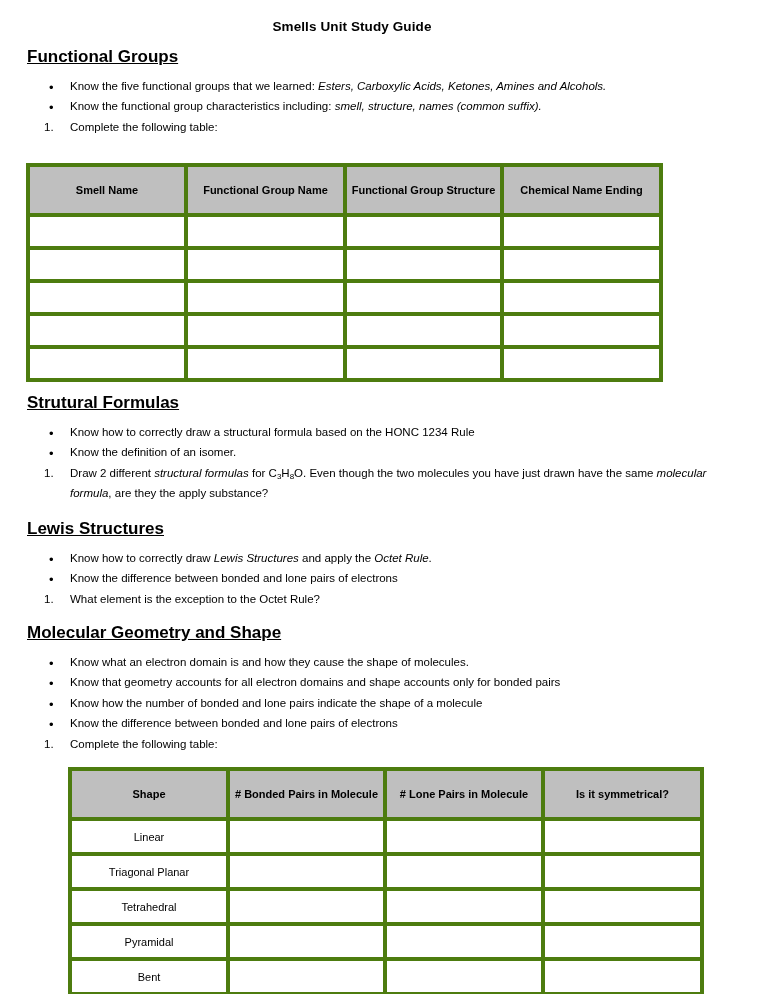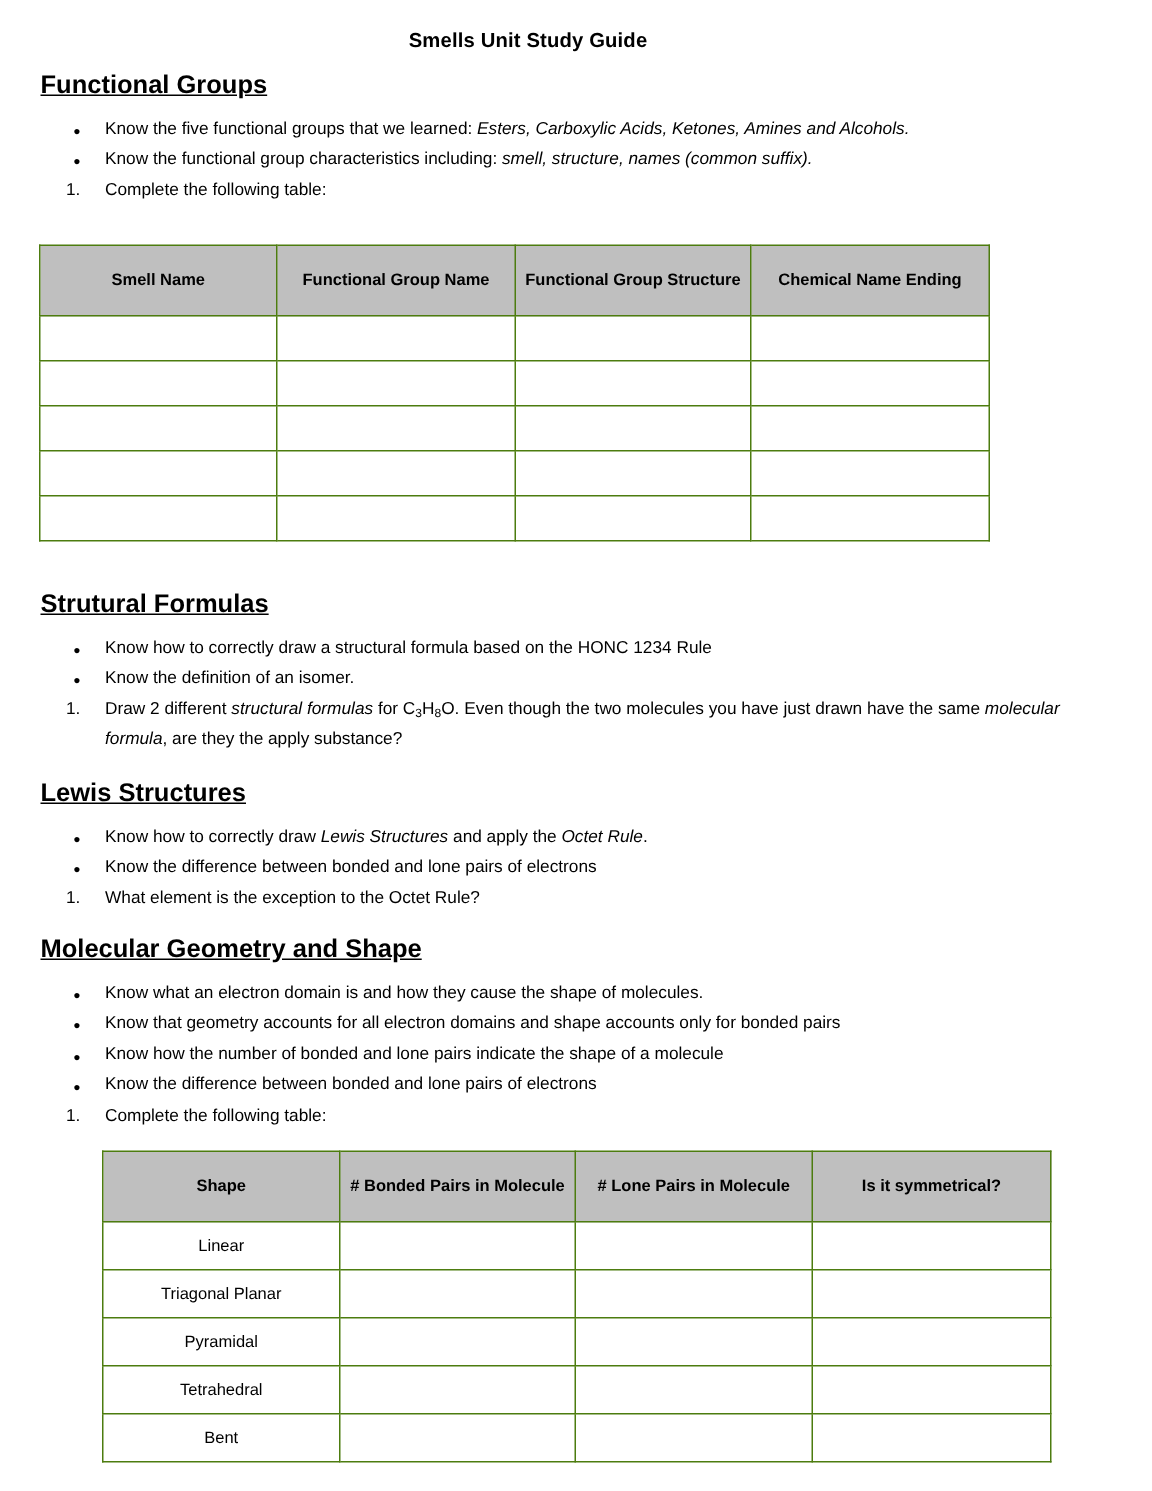--- a/index.html
+++ b/index.html
@@ -64,21 +64,21 @@
   .li i, .li em { font-style: italic; }
   sub { font-size: 8px; vertical-align: baseline; position: relative; top: 2px; }
 
   
   table.grid {
     border-collapse: collapse;
     table-layout: fixed;
     border: 1px solid #000;
   }
   table.grid th, table.grid td {
-    border: 1px solid #4d7c0f;
+    border: 4px solid #4d7c0f;
     font-size: 11px;
     padding: 0;
     vertical-align: middle;
     text-align: center;
   }
   table.grid th {
     background: #bfbfbf;
     font-weight: bold;
     height: 42px;
     line-height: 1.35;
@@ -267,27 +267,27 @@
         <td class="shape-cell"></td>
         <td class="shape-cell"></td>
       </tr>
       <tr>
         <td class="shape-cell">Triagonal Planar</td>
         <td class="shape-cell"></td>
         <td class="shape-cell"></td>
         <td class="shape-cell"></td>
       </tr>
       <tr>
+        <td class="shape-cell">Tetrahedral</td>
+        <td class="shape-cell"></td>
+        <td class="shape-cell"></td>
+        <td class="shape-cell"></td>
+      </tr>
+      <tr>
         <td class="shape-cell">Pyramidal</td>
-        <td class="shape-cell"></td>
-        <td class="shape-cell"></td>
-        <td class="shape-cell"></td>
-      </tr>
-      <tr>
-        <td class="shape-cell">Tetrahedral</td>
         <td class="shape-cell"></td>
         <td class="shape-cell"></td>
         <td class="shape-cell"></td>
       </tr>
       <tr>
         <td class="shape-cell">Bent</td>
         <td class="shape-cell"></td>
         <td class="shape-cell"></td>
         <td class="shape-cell"></td>
       </tr>

